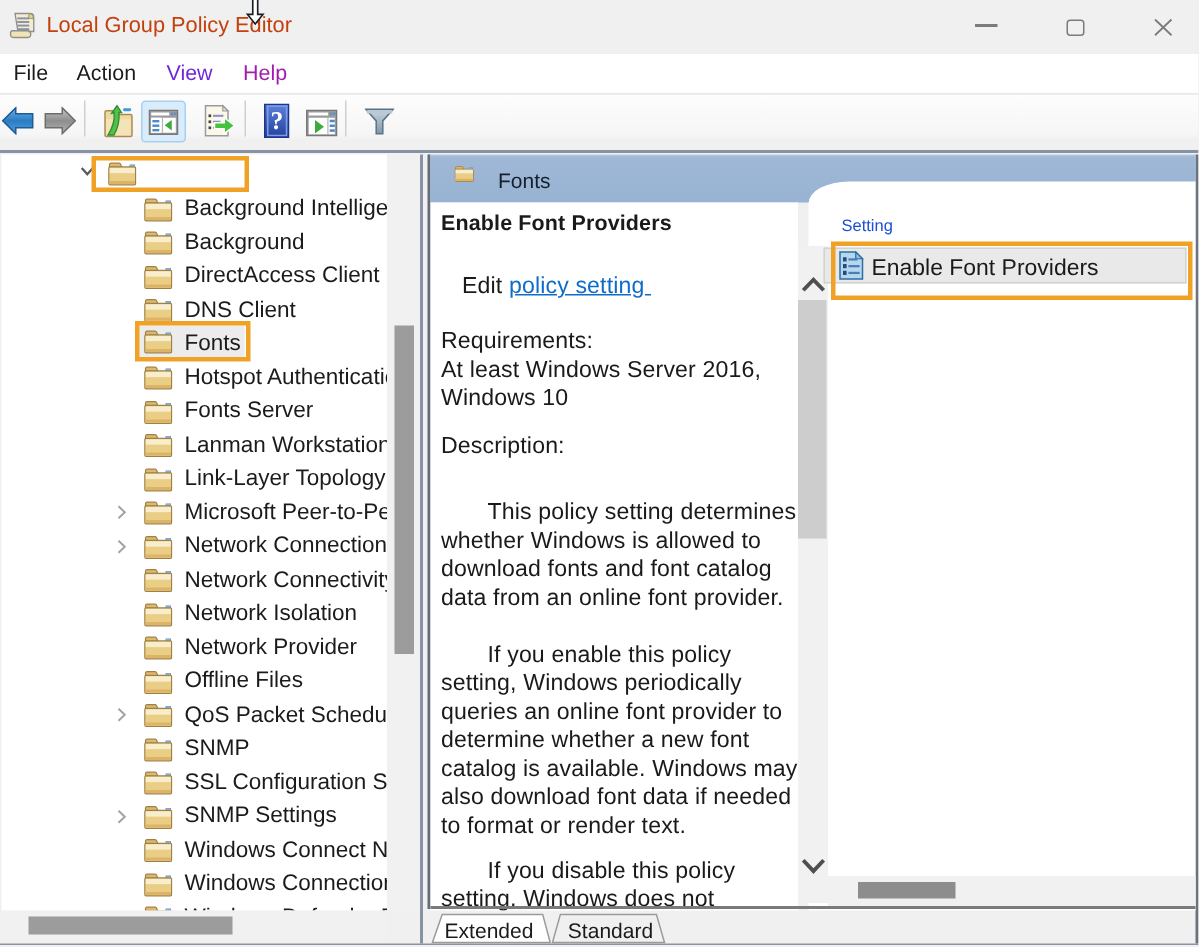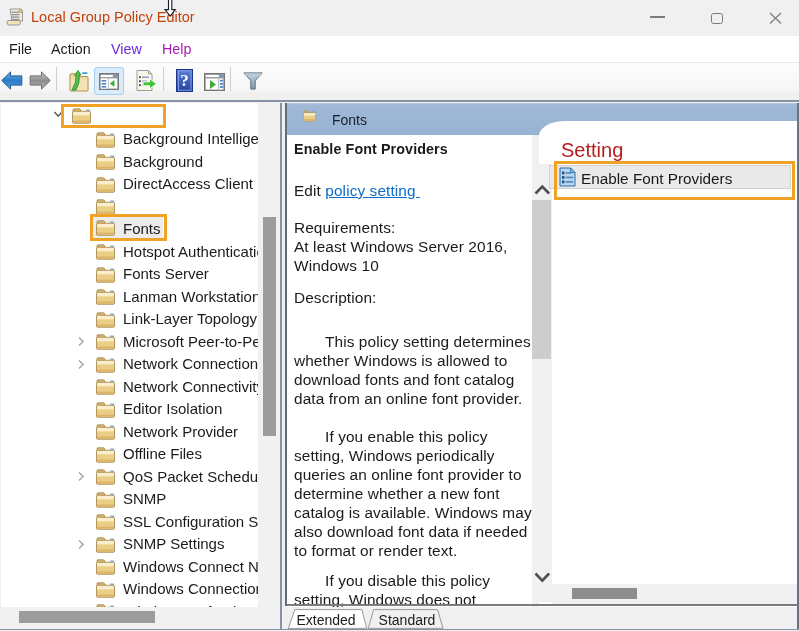--- a/index.html
+++ b/index.html
@@ -164,20 +164,21 @@
         <use href="#fold"></use>
       </svg>
 <div class="abs treetxt" style="left:123px;top:150.50px;width:260px;height:22.5px">Background</div>
 <svg class="abs" style="left:96px;top:176.50px" width="19" height="16" viewBox="0 0 19 16">
         <use href="#fold"></use>
       </svg>
 <div class="abs treetxt" style="left:123px;top:173.00px;width:260px;height:22.5px">DirectAccess Client Experience Settings</div>
 <svg class="abs" style="left:96px;top:199.00px" width="19" height="16" viewBox="0 0 19 16">
         <use href="#fold"></use>
       </svg>
+<div class="abs treetxt" style="left:123px;top:195.50px;width:260px;height:22.5px">DNS Client</div>
 <svg class="abs" style="left:96px;top:221.50px" width="19" height="16" viewBox="0 0 19 16">
         <use href="#fold"></use>
       </svg>
 <div class="abs treetxt" style="left:123px;top:218.00px;width:260px;height:22.5px">Fonts</div>
 <svg class="abs" style="left:96px;top:244.00px" width="19" height="16" viewBox="0 0 19 16">
         <use href="#fold"></use>
       </svg>
 <div class="abs treetxt" style="left:123px;top:240.50px;width:260px;height:22.5px">Hotspot Authentication</div>
 <svg class="abs" style="left:96px;top:266.50px" width="19" height="16" viewBox="0 0 19 16">
         <use href="#fold"></use>
@@ -205,21 +206,21 @@
         <use href="#fold"></use>
       </svg>
 <div class="abs treetxt" style="left:123px;top:353.00px;width:260px;height:22.5px">Network Connections</div>
 <svg class="abs" style="left:96px;top:379.00px" width="19" height="16" viewBox="0 0 19 16">
         <use href="#fold"></use>
       </svg>
 <div class="abs treetxt" style="left:123px;top:375.50px;width:260px;height:22.5px">Network Connectivity Status Indicator</div>
 <svg class="abs" style="left:96px;top:401.50px" width="19" height="16" viewBox="0 0 19 16">
         <use href="#fold"></use>
       </svg>
-<div class="abs treetxt" style="left:123px;top:398.00px;width:260px;height:22.5px">Editor Isolation</div>
+<div class="abs treetxt" style="left:123px;top:398.00px;width:260px;height:22.5px">Network Isolation</div>
 <svg class="abs" style="left:96px;top:424.00px" width="19" height="16" viewBox="0 0 19 16">
         <use href="#fold"></use>
       </svg>
 <div class="abs treetxt" style="left:123px;top:420.50px;width:260px;height:22.5px">Network Provider</div>
 <svg class="abs" style="left:96px;top:446.50px" width="19" height="16" viewBox="0 0 19 16">
         <use href="#fold"></use>
       </svg>
 <div class="abs treetxt" style="left:123px;top:443.00px;width:260px;height:22.5px">Offline Files</div>
 <svg class="abs" style="left:77px;top:471.25px" width="8" height="11" viewBox="0 0 8 11">
         <polyline points="2,1.5 6.2,5.5 2,9.5" fill="none" stroke="#a2a2a2" stroke-width="1.3"></polyline>
@@ -283,39 +284,39 @@
 <div class="abs" style="left:539px;top:120.6px;width:257.6px;height:486.4px;background:#ffffff;border-top-left-radius:27px 14.5px"></div>
 
 <svg class="abs" style="left:302.5px;top:108.5px" width="13" height="14" viewBox="0 0 19 16">
     <use href="#fold"></use>
   </svg>
 <div class="abs" style="left:332px;top:103.5px;height:32px;display:flex;align-items:center;font-size:14px;color:#16202c">Fonts</div>
 
 <div class="abs" style="left:287px;top:135.2px;width:244.6px;height:471.8px;background:#ffffff;overflow:hidden">
   <div class="abs" style="left:-287px;top:-135.2px;width:799px;height:631px">
     <div class="abs desctxt" style="left:294px;top:139.8px;font-weight:bold;font-size:14.3px">Enable Font Providers</div>
-    <div class="abs desctxt" style="left:294px;top:181px">Edit <span style="color:#0f6cc8;text-decoration:underline">policy setting&nbsp;</span></div>
+    <div class="abs desctxt" style="left:308px;top:181px">Edit <span style="color:#0f6cc8;text-decoration:underline">policy setting&nbsp;</span></div>
     <div class="abs desctxt" style="left:294px;top:217.5px">Requirements:<br>At least Windows Server 2016,<br>Windows 10</div>
     <div class="abs desctxt" style="left:294px;top:288.2px">Description:</div>
     <div class="abs desctxt" style="left:294px;top:426.5px"><span style="padding-left:31px"></span>If you enable this policy<br>setting, Windows periodically<br>queries an online font provider to<br>determine whether a new font<br>catalog is available. Windows may<br>also download font data if needed<br>to format or render text.</div>
     <div class="abs desctxt" style="left:294px;top:331.5px"><span style="padding-left:31px"></span>This policy setting determines<br>whether Windows is allowed to<br>download fonts and font catalog<br>data from an online font provider.</div>
     <div class="abs desctxt" style="left:294px;top:571px"><span style="padding-left:31px"></span>If you disable this policy<br>setting, Windows does not</div>
   </div>
 </div>
 
 <div class="abs" style="left:531.6px;top:163.8px;width:20.4px;height:438.4px;background:#f1f1f1"></div>
 <svg class="abs" style="left:533.5px;top:183.5px" width="17" height="12" viewBox="0 0 17 12">
     <polyline points="1.5,9.5 8.3,2.5 15.1,9.5" fill="none" stroke="#4f4f4f" stroke-width="2.6"></polyline>
   </svg>
 <div class="abs" style="left:531.9px;top:199.8px;width:19.2px;height:159px;background:#cdcdcd"></div>
 <svg class="abs" style="left:533.5px;top:570.5px" width="17" height="13" viewBox="0 0 17 13">
     <polyline points="1.5,2.5 8.3,9.7 15.1,2.5" fill="none" stroke="#4f4f4f" stroke-width="2.6"></polyline>
   </svg>
 
-<div class="abs" style="left:561px;top:141.5px;height:18px;display:flex;align-items:center;font-size:20px;color:#b91c1c">Setting</div>
+<div class="abs" style="left:561px;top:141.5px;height:18px;display:flex;align-items:center;font-size:11px;color:#1d4ed8">Setting</div>
 <div class="abs" style="left:549px;top:165.3px;width:242px;height:24px;background:#e9e9e9;border:1px solid #d2d2d2;box-sizing:border-box"></div>
 <svg class="abs" style="left:558.8px;top:167px" width="17" height="20" viewBox="0 0 17 20">
   <path d="M1,1 L11.5,1 L16,5.5 L16,19 L1,19 Z" fill="#b7d7ef" stroke="#2e6da4" stroke-width="1"></path>
   <path d="M11.5,1 L11.5,5.5 L16,5.5 Z" fill="#8fc0e4" stroke="#2e6da4" stroke-width="0.8"></path>
   <rect x="3" y="4.5" width="2.4" height="2.8" fill="#1d4e7e"></rect>
     <rect x="6.6" y="5.2" width="6" height="1.5" fill="#4781b4"></rect>
   <rect x="3" y="9" width="2.4" height="2.8" fill="#1d4e7e"></rect>
     <rect x="6.6" y="9.7" width="7.5" height="1.5" fill="#4781b4"></rect>
   <rect x="3" y="13.5" width="2.4" height="2.8" fill="#1d4e7e"></rect>
     <rect x="6.6" y="14.2" width="7.5" height="1.5" fill="#4781b4"></rect>

